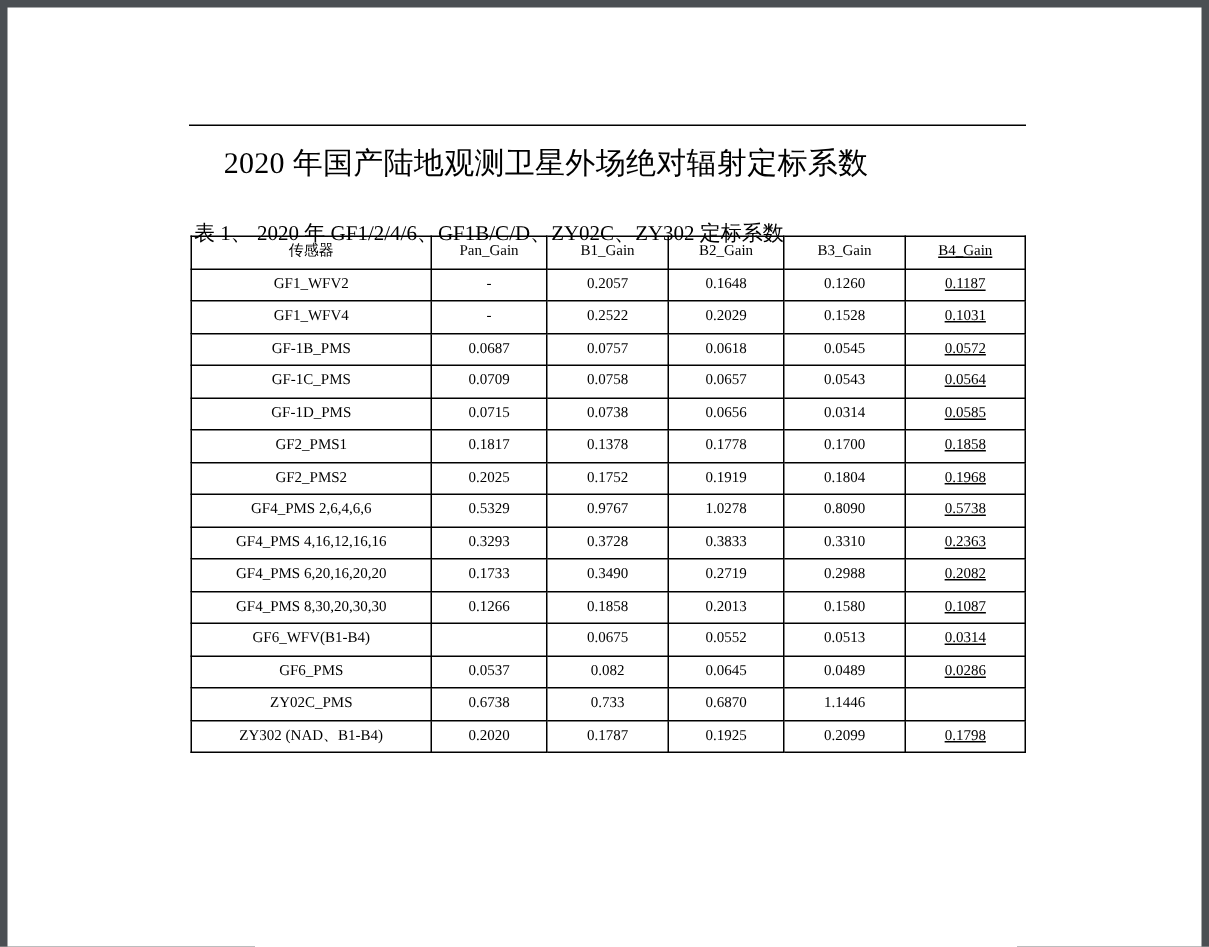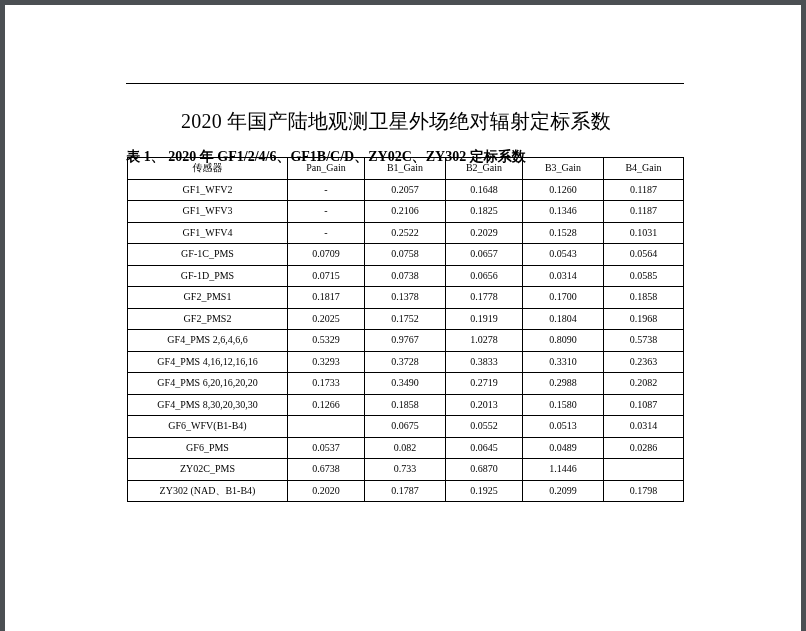--- a/index.html
+++ b/index.html
@@ -24,39 +24,38 @@
       position: absolute;
       left: 121px;
       top: 78px;
       width: 558px;
       height: 0;
       border-top: 1.5px solid #000;
     }
     .doc-title {
       position: absolute;
       left: 0;
-      top: 104px;
+      top: 92px;
       width: 728px;
       margin-left: -5px;
       text-align: center;
       font-size: 20px;
       line-height: 24px;
       letter-spacing: 0.2px;
-      padding-left: 32px;
     }
     .table-caption {
       position: absolute;
       left: 0;
       top: 143px;
       width: 652px;
       margin-left: -5px;
       text-align: center;
       font-size: 14px;
       line-height: 18px;
-      font-weight: bold;
+      font-weight: normal;
     }
     table.calib {
       position: absolute;
       left: 122px;
       top: 152px;
       border-collapse: collapse;
       table-layout: fixed;
       width: 556px;
       font-size: 10px;
     }
@@ -65,21 +64,21 @@
       text-align: center;
       height: 20.5px;
       padding: 0;
       font-weight: normal;
       white-space: nowrap;
       line-height: 20px;
     }
     table.calib tr:first-child th { border-top-width: 1.5px; }
     table.calib tr:last-child td { border-bottom-width: 1.5px; }
     table.calib th:first-child, table.calib td:first-child { border-left-width: 1.5px; }
-    table.calib th:last-child, table.calib td:last-child { border-right-width: 1.5px; }
+    table.calib th:last-child, table.calib td:last-child { border-right-width: 1.5px; text-decoration: underline; }
     col.c0 { width: 160px; }
     col.c1 { width: 77px; }
     col.c2 { width: 81px; }
     col.c3 { width: 77px; }
     col.c4 { width: 81px; }
     col.c5 { width: 80px; }
   </style>
 </head>
 <body>
 
@@ -110,36 +109,36 @@
     <tbody id="table-body">
         <tr>
           <td>GF1_WFV2</td>
           <td>-</td>
           <td>0.2057</td>
           <td>0.1648</td>
           <td>0.1260</td>
           <td>0.1187</td>
         </tr>
         <tr>
-          <td>GF1_WFV3</td>
-          <td>-</td>
-          <td>0.2106</td>
-          <td>0.1825</td>
-          <td>0.1346</td>
-          <td>0.1187</td>
-        </tr>
-        <tr>
           <td>GF1_WFV4</td>
           <td>-</td>
           <td>0.2522</td>
           <td>0.2029</td>
           <td>0.1528</td>
           <td>0.1031</td>
         </tr>
         <tr>
+          <td>GF-1B_PMS</td>
+          <td>0.0687</td>
+          <td>0.0757</td>
+          <td>0.0618</td>
+          <td>0.0545</td>
+          <td>0.0572</td>
+        </tr>
+        <tr>
           <td>GF-1C_PMS</td>
           <td>0.0709</td>
           <td>0.0758</td>
           <td>0.0657</td>
           <td>0.0543</td>
           <td>0.0564</td>
         </tr>
         <tr>
           <td>GF-1D_PMS</td>
           <td>0.0715</td>

